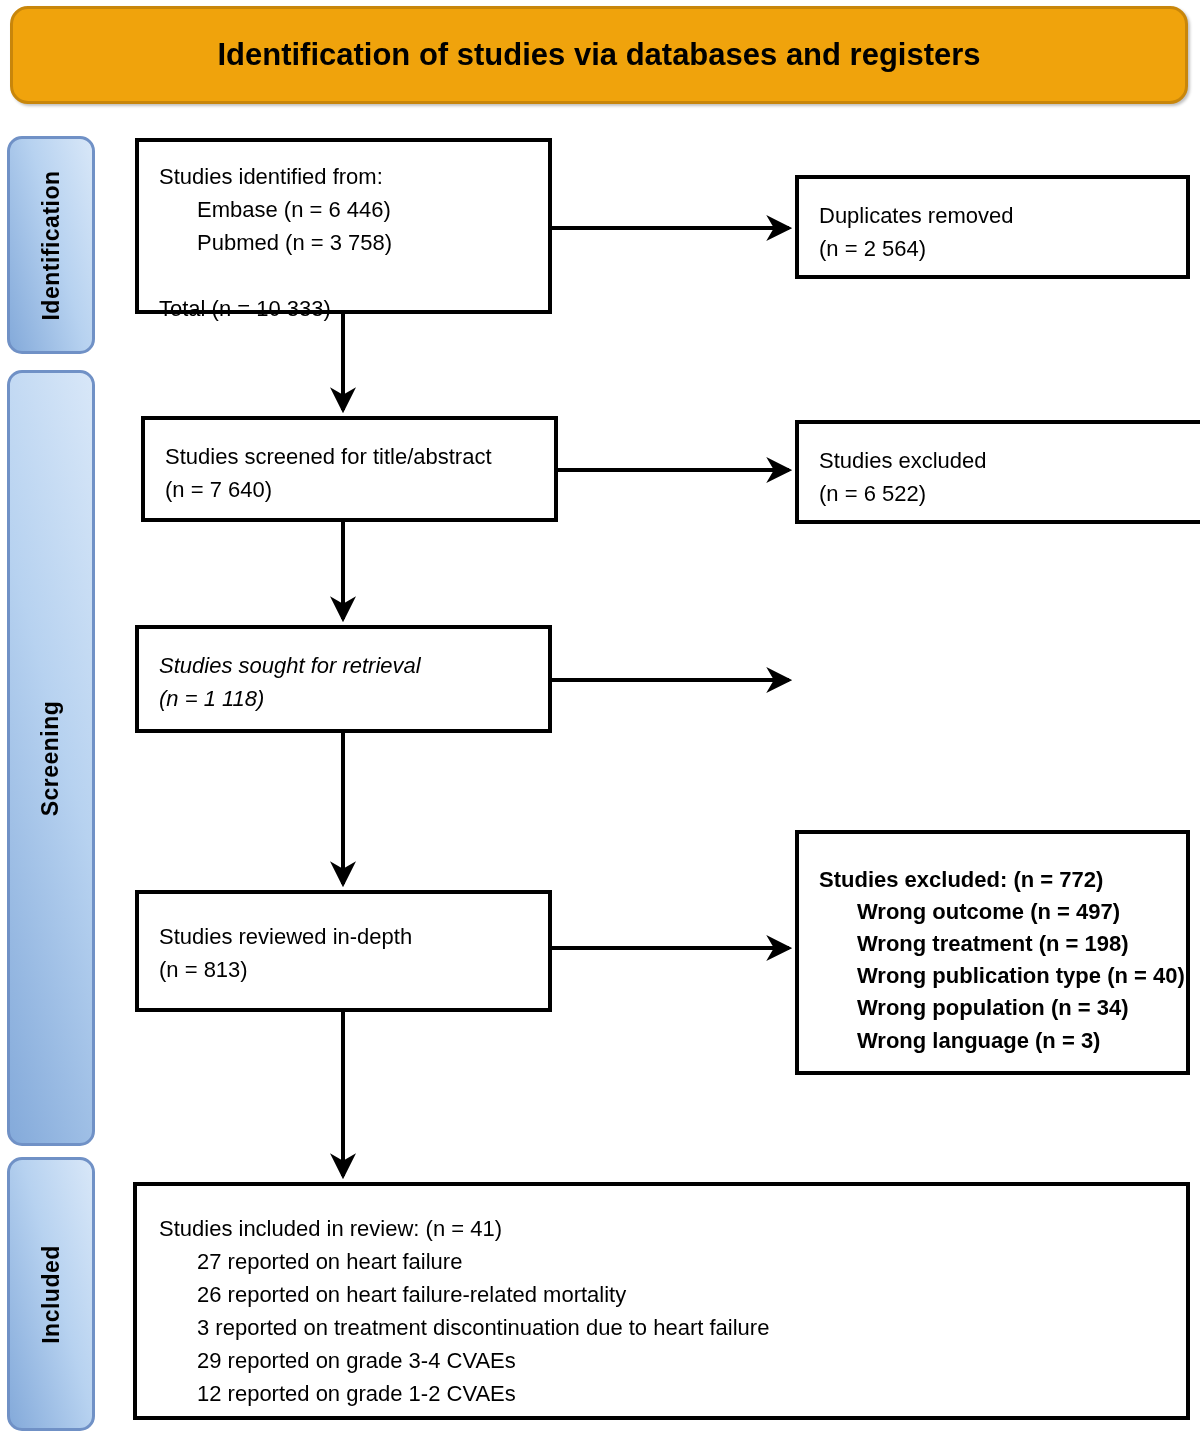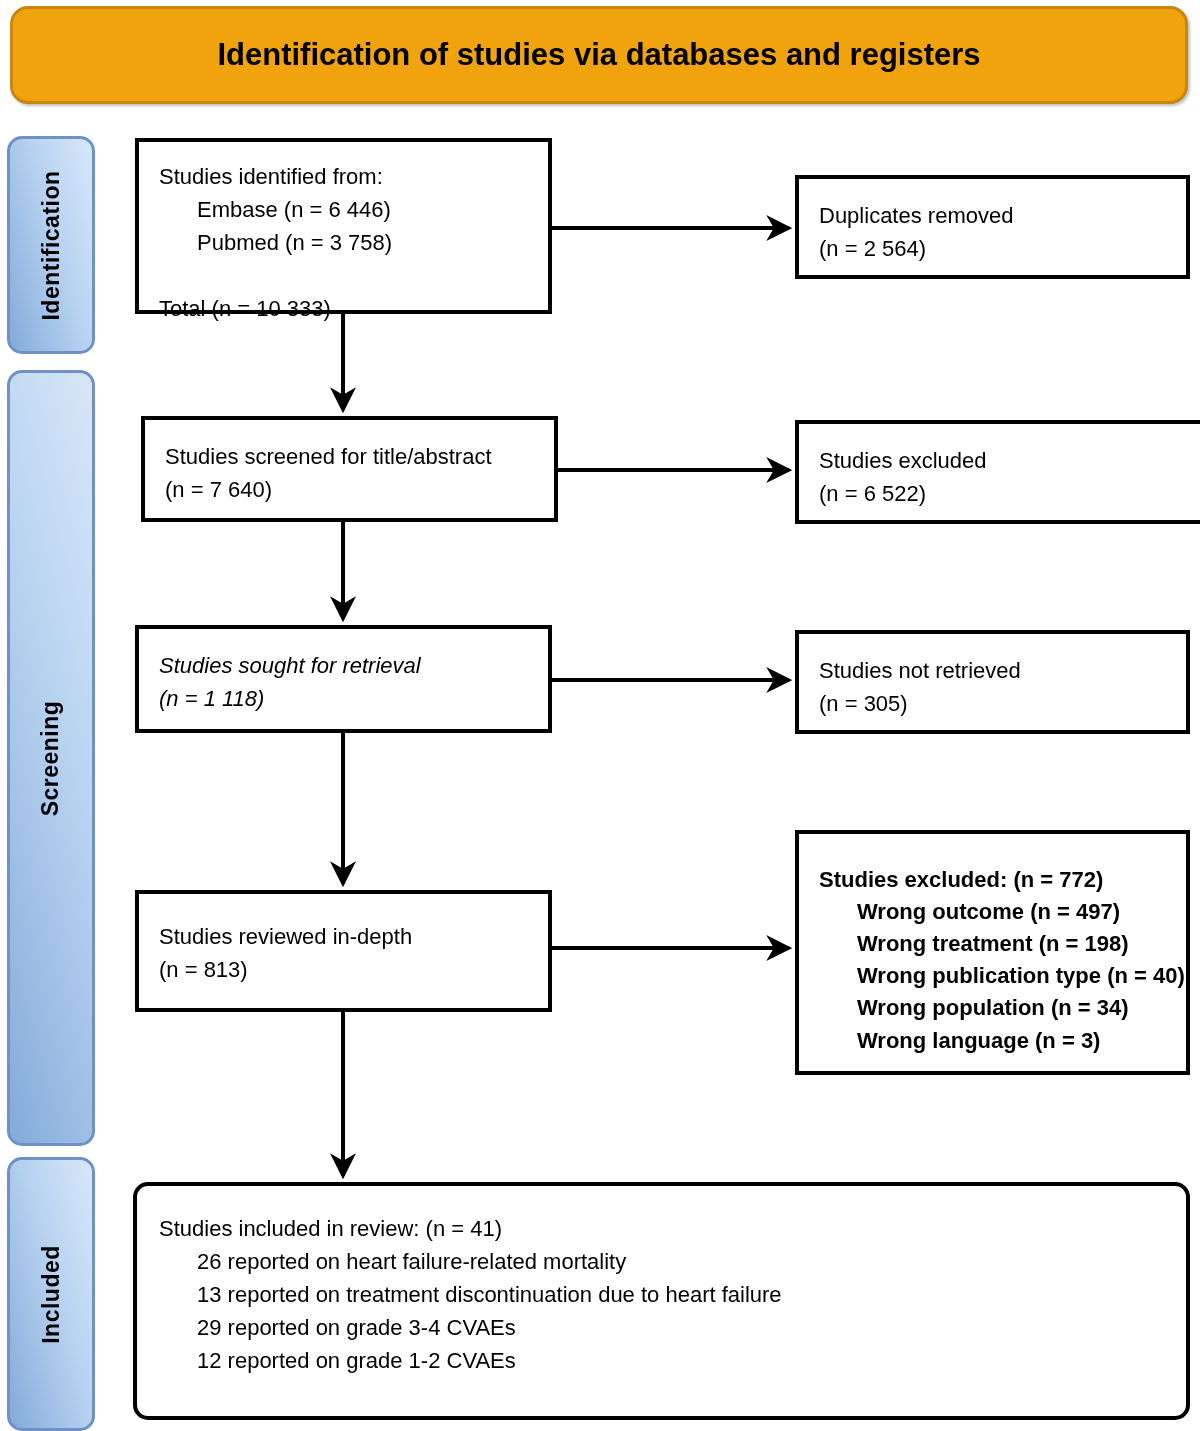--- a/index.html
+++ b/index.html
@@ -38,21 +38,21 @@
   .fbox .ln{white-space:nowrap;}
   .ind{padding-left:38px;}
   #b1{left:135px;top:138px;width:417px;height:176px;padding:18px 0 0 20px;}
   #b2{left:141px;top:416px;width:417px;height:106px;padding:20px 0 0 20px;}
   #b3{left:135px;top:625px;width:417px;height:108px;padding:20px 0 4px 20px;font-style:italic;}
   #b4{left:135px;top:890px;width:417px;height:122px;padding:26px 0 0 20px;}
   #r1{left:795px;top:175px;width:395px;height:104px;padding:20px 0 8px 20px;}
   #r2{left:795px;top:420px;width:436px;height:104px;padding:20px 0 0 20px;}
   #r3{left:795px;top:630px;width:395px;height:104px;padding:20px 0 0 20px;}
   #r4{left:795px;top:830px;width:395px;height:245px;padding:30px 0 0 20px;line-height:1.46;font-weight:bold;}
-  #binc{left:133px;top:1182px;width:1057px;height:238px;padding:26px 17px 0 22px;border-radius:15px;}
+  #binc{left:133px;top:1182px;width:1057px;height:238px;padding:26px 17px 0 22px;}
   .gap-top{margin-top:33px;}
   
   #arrows{position:absolute;left:0;top:0;width:1200px;height:1431px;pointer-events:none;}
 </style>
 </head>
 <body>
 
 <div id="canvas">
 
   <div id="hdr">
@@ -105,40 +105,37 @@
   <div class="fbox" id="r2">
     <div class="ln">Studies excluded</div>
     <div class="ln">(n = 6 522)</div>
   </div>
 
   <div class="fbox" id="b3">
     <div class="ln">Studies sought for retrieval</div>
     <div class="ln">(n = 1 118)</div>
   </div>
 
-  <div class="fbox" id="r3">
-    <div class="ln">Studies not retrieved</div>
-    <div class="ln">(n = 305)</div>
-  </div>
 
   <div class="fbox" id="b4">
     <div class="ln">Studies reviewed in-depth</div>
     <div class="ln">(n = 813)</div>
   </div>
 
   <div class="fbox" id="r4">
     <div class="ln">Studies excluded: (n = 772)</div>
     <div class="ln ind">Wrong outcome (n = 497)</div>
     <div class="ln ind">Wrong treatment (n = 198)</div>
     <div class="ln ind">Wrong publication type (n = 40)</div>
     <div class="ln ind">Wrong population (n = 34)</div>
     <div class="ln ind">Wrong language (n = 3)</div>
   </div>
 
   <div class="fbox" id="binc">
     <div class="ln">Studies included in review: (n = 41)</div>
+    <div class="ln ind">27 reported on heart failure</div>
     <div class="ln ind">26 reported on heart failure-related mortality</div>
-    <div class="ln ind">13 reported on treatment discontinuation due to heart failure</div>
+    <div class="ln ind">3 reported on treatment discontinuation due to heart failure</div>
     <div class="ln ind">29 reported on grade 3-4 CVAEs</div>
     <div class="ln ind">12 reported on grade 1-2 CVAEs</div>
   </div>
 
 </div>
 
 </body></html>

